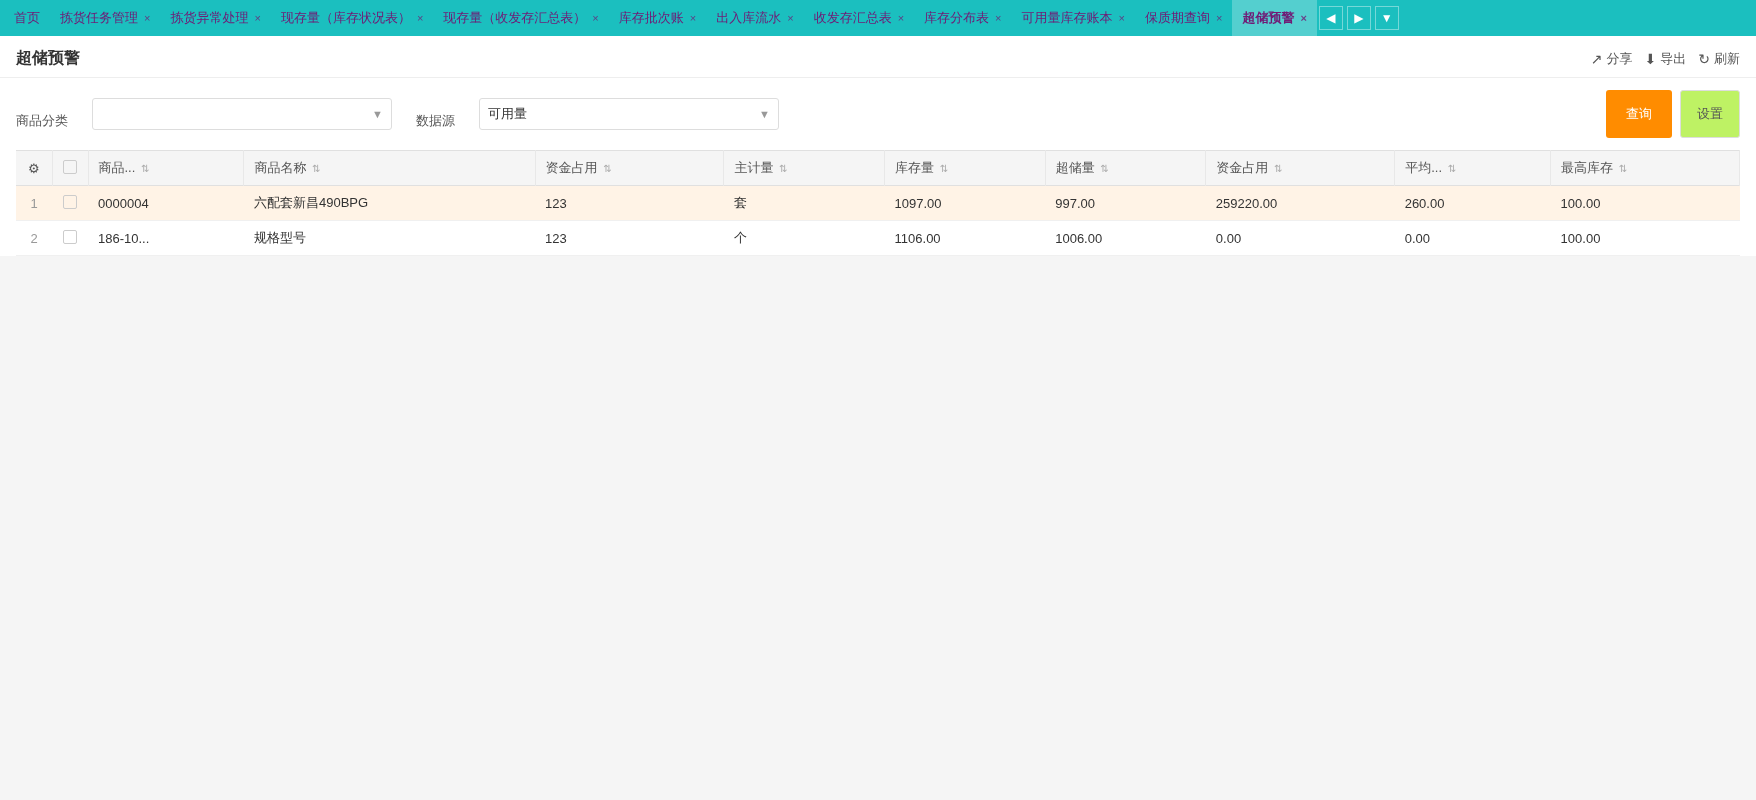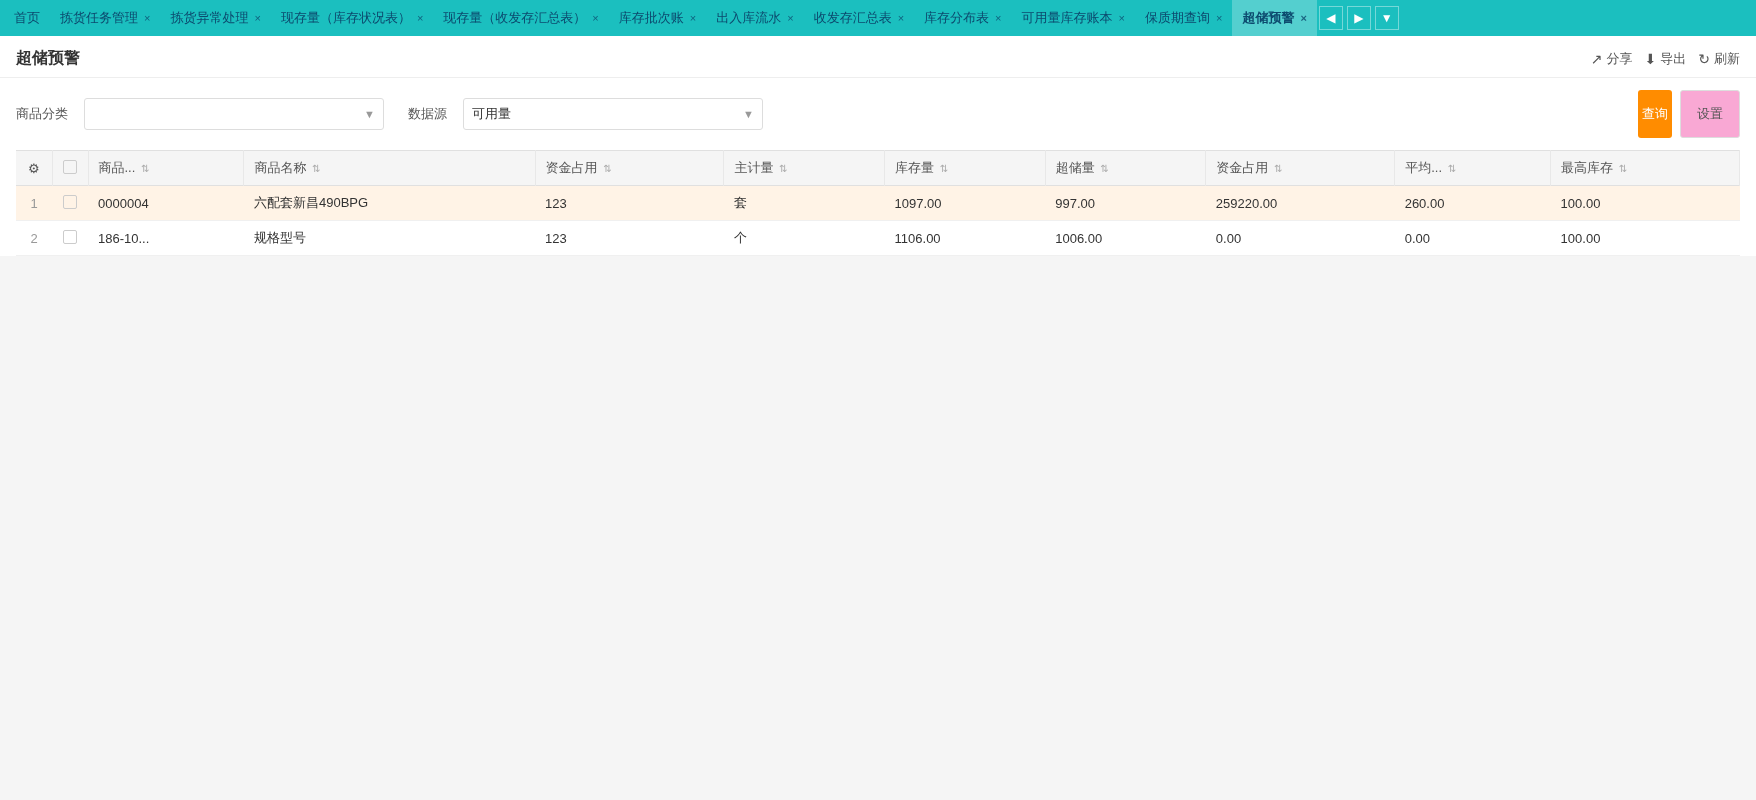--- a/index.html
+++ b/index.html
@@ -8,21 +8,21 @@
     
     .top-nav {
       background: #1bbfbf;
       display: flex;
       align-items: center;
       height: 36px;
       padding: 0 4px;
       overflow: hidden;
     }
     .nav-item {
-      color: #0c4a6e;
+      color: #701a75;
       padding: 0 10px;
       height: 36px;
       display: flex;
       align-items: center;
       white-space: nowrap;
       cursor: pointer;
       font-size: 13px;
       flex-shrink: 0;
     }
     .nav-item.active { background: rgba(255,255,255,0.25); font-weight: bold; }
@@ -83,22 +83,22 @@
 
     
     .filter-area {
       display: flex;
       align-items: center;
       padding: 12px 16px;
       gap: 24px;
     }
     .filter-group {
       display: flex;
-      align-items: center;
-      gap: 16px;
+      align-items: flex-end;
+      gap: 24px;
     }
     .filter-label {
       color: #555;
       font-size: 13px;
       white-space: nowrap;
     }
     .filter-select {
       width: 300px;
       height: 32px;
       border: 1px solid #ddd;
@@ -115,27 +115,27 @@
     .filter-select-wide {
       width: 300px;
     }
     .filter-select .arrow { color: #999; font-size: 11px; }
 
     .btn-query {
       background: #ff8c00;
       color: #fff;
       border: none;
       border-radius: 3px;
-      padding: 6px 4px;
+      padding: 6px 20px;
       cursor: pointer;
       font-size: 13px;
       margin-left: auto;
     }
     .btn-settings {
-      background: #f9a8d4;
+      background: #bef264;
       color: #555;
       border: 1px solid #ddd;
       border-radius: 3px;
       padding: 14px 16px;
       cursor: pointer;
       font-size: 13px;
     }
     .filter-right {
       margin-left: auto;
       display: flex;

